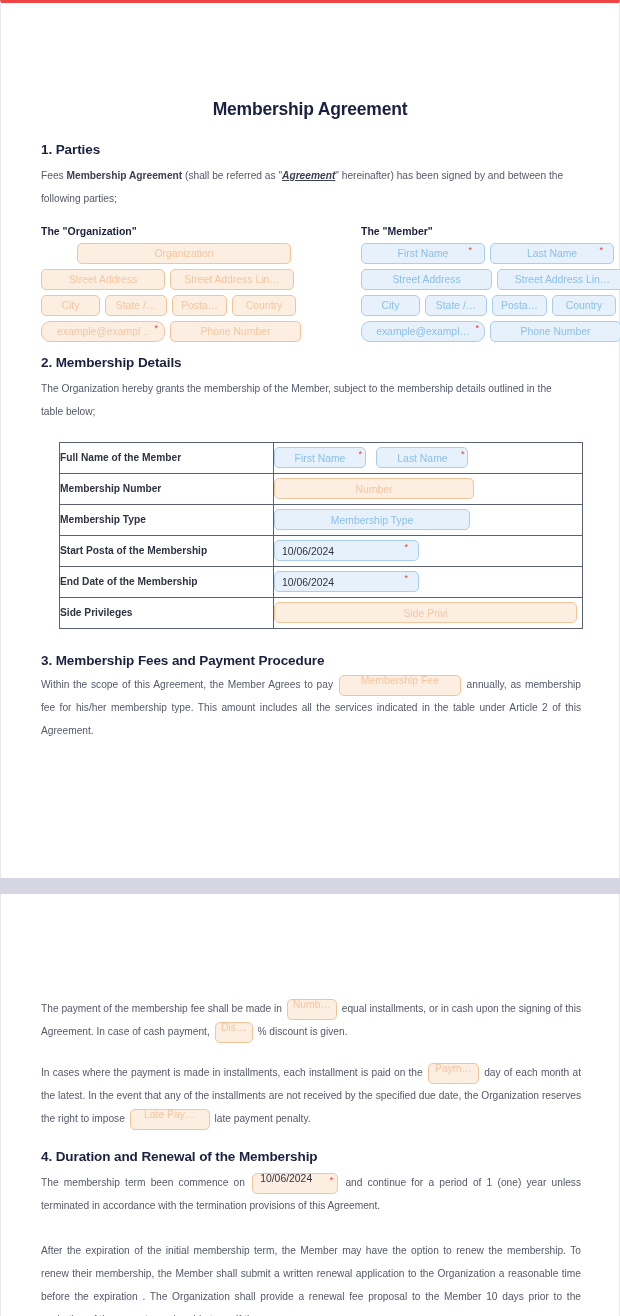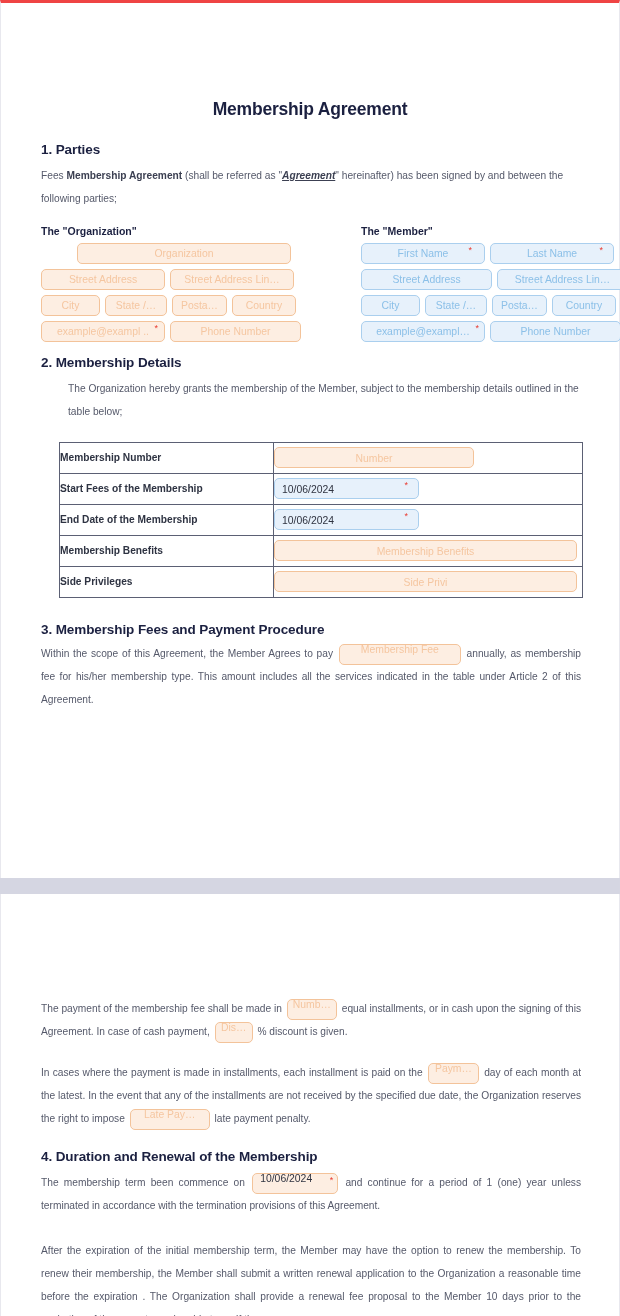--- a/index.html
+++ b/index.html
@@ -122,21 +122,21 @@
   .row { display: flex; gap: 5px; margin-bottom: 5px; }
   .row .fld { flex: 0 0 auto; height: 21px; padding-top: 5px; }
 
   .w-full  { width: 214px; margin-left: 36px; }
   .w-half  { width: 124px; }
   .w-half2 { width: 131px; }
   .w-q1    { width: 59px; }
   .w-q2    { width: 62px; }
   .w-q3    { width: 55px; }
   .w-q4    { width: 64px; }
-  .w-em    { width: 124px; }
+  .w-em    { width: 124px; border-radius: 9px; }
   .w-ph    { width: 131px; }
 
   
   table.details {
     border-collapse: collapse;
     width: 524px;
     margin: 18px 0 0 18px;
     table-layout: fixed;
   }
   table.details td {
@@ -237,50 +237,61 @@
           <span class="fld blue w-em">
             <span>example@exampl…</span><span class="req" style="right:5px;">*</span>
           </span>
           <span class="fld blue w-ph">Phone Number</span>
         </div>
       </div>
     </div>
 
     <h2 class="section-heading" style="margin-top:8px;">2. Membership Details</h2>
 
-    <p class="body-text nojustify" style="margin-top:8px; width:515px;margin-left:27px;">The Organization hereby grants the membership of the Member, subject to the membership details outlined in the table below;</p>
+    <p class="body-text nojustify" style="margin-top:8px; width:515px;">The Organization hereby grants the membership of the Member, subject to the membership details outlined in the table below;</p>
 
     <table class="details">
       <tbody>
+          <tr>
+        <td class="lbl">Full Name of the Member</td>
+        <td class="val">
+          <span class="fld blue t-name">
+            <span>First Name</span><span class="req" style="right:3px;">*</span>
+          </span>
+          <span class="fld blue t-name" style="margin-left:6px;">
+            <span>Last Name</span><span class="req" style="right:3px;">*</span>
+          </span>
+        </td>
+      </tr>
       <tr>
         <td class="lbl">Membership Number</td>
         <td class="val">
           <span class="fld orange t-number">Number</span>
         </td>
       </tr>
       <tr>
-        <td class="lbl">Start Fees of the Membership</td>
+        <td class="lbl">Membership Type</td>
+        <td class="val">
+          <span class="fld blue t-type">Membership Type</span>
+        </td>
+      </tr>
+      <tr>
+        <td class="lbl">Start Posta of the Membership</td>
         <td class="val">
           <span class="fld blue dated t-date">
             <span>10/06/2024</span><span class="req" style="right:10px;">*</span>
           </span>
         </td>
       </tr>
       <tr>
         <td class="lbl">End Date of the Membership</td>
         <td class="val">
           <span class="fld blue dated t-date">
             <span>10/06/2024</span><span class="req" style="right:10px;">*</span>
           </span>
-        </td>
-      </tr>
-      <tr>
-        <td class="lbl">Membership Benefits</td>
-        <td class="val">
-          <span class="fld orange t-ben">Membership Benefits</span>
         </td>
       </tr>
       <tr>
         <td class="lbl">Side Privileges</td>
         <td class="val">
           <span class="fld orange t-priv">Side Privi</span>
         </td>
       </tr>
     </tbody>
       </table>

